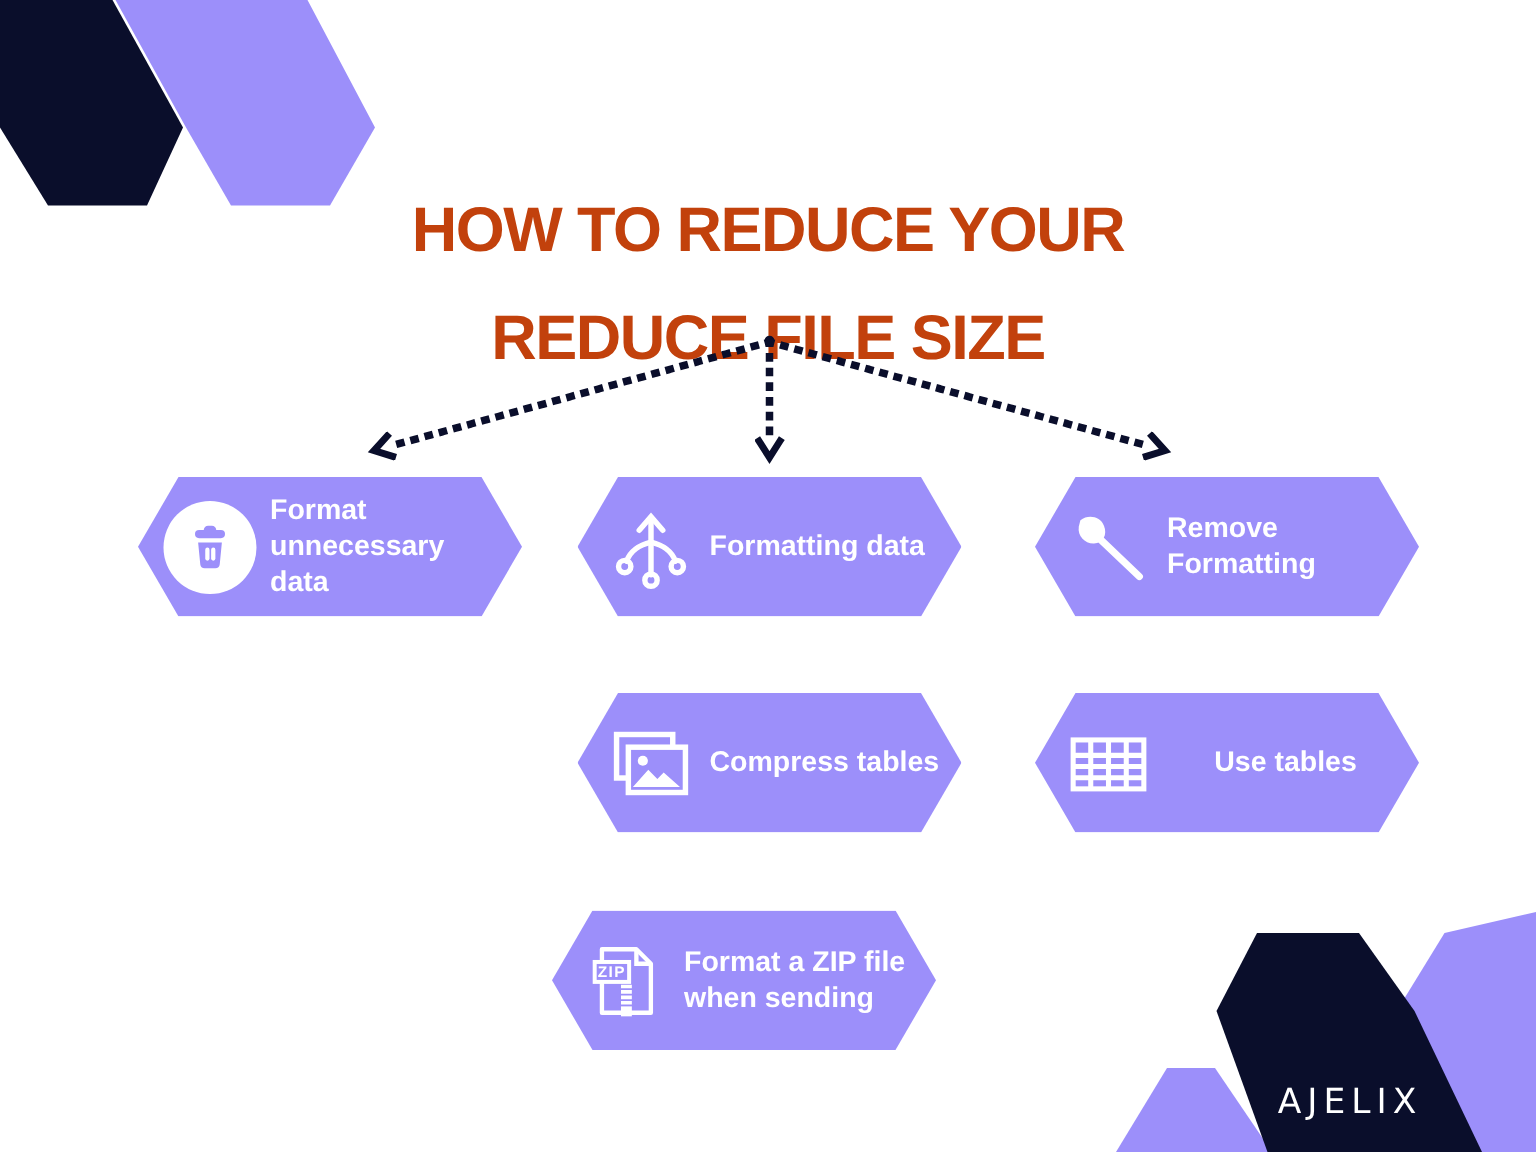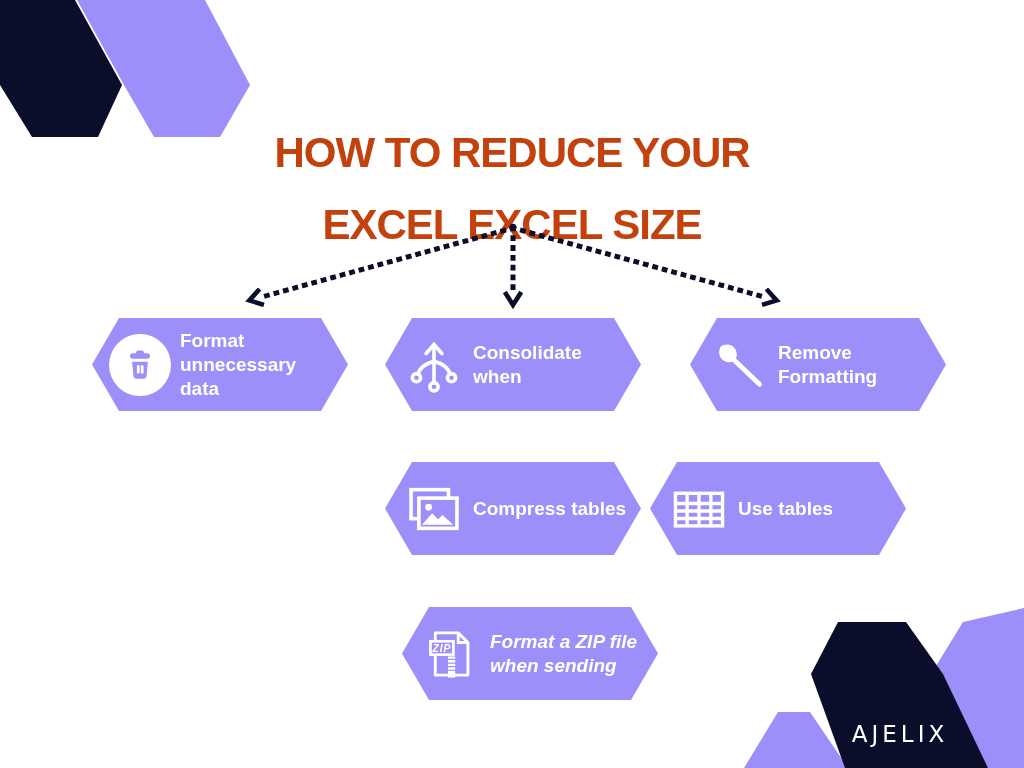--- a/index.html
+++ b/index.html
@@ -24,21 +24,21 @@
 
 <div class="canvas">
 
   <svg class="decor" style="left:0;top:0;" width="250" height="140" viewBox="0 0 250 140">
     <polygon points="0,0 75,0 122,85 98,137 32,137 0,85" fill="#0a0e2b"></polygon>
     <polygon points="77,0 205,0 250,85 220,137 154,137 124,85" fill="#9c8ffa"></polygon>
   </svg>
 
   <h1 class="title">
     <span>HOW TO REDUCE YOUR</span>
-    <span>EXCEL EXCEL SIZE</span>
+    <span>REDUCE FILE SIZE</span>
   </h1>
 
   <svg class="decor" style="left:228px;top:220px;" width="574" height="96" viewBox="0 0 574 96">
     <defs>
       <marker id="chev" viewBox="0 0 20 20" refX="6" refY="10" markerWidth="20" markerHeight="20" markerUnits="userSpaceOnUse" orient="auto">
         <path d="M4,3 L15,10 L4,17" fill="none" stroke="#0a0e2b" stroke-width="4.6" stroke-linecap="square"></path>
       </marker>
     </defs>
     <circle cx="285" cy="7" r="3.2" fill="#0a0e2b"></circle>
     <path d="M285,8 L30,78" fill="none" stroke="#0a0e2b" stroke-width="5" stroke-dasharray="0.8 9" stroke-linecap="square" marker-end="url(#chev)"></path>
@@ -64,21 +64,21 @@
       <svg viewBox="0 0 48 48" fill="none" stroke="#ffffff" stroke-width="3" stroke-linecap="round">
         <path d="M17.5 14.5 L24 7 L30.5 14.5"></path>
         <path d="M24 8.5 V39"></path>
         <path d="M10.5 31.5 C13 25 18 22.5 24 21"></path>
         <path d="M37.5 31.5 C35 25 30 22.5 24 21"></path>
         <circle cx="9.5" cy="34.5" r="3.4"></circle>
         <circle cx="24" cy="42" r="3.4"></circle>
         <circle cx="38.5" cy="34.5" r="3.4"></circle>
       </svg>
     </div>
-    <div class="label">Consolidate when</div>
+    <div class="label">Formatting data</div>
   </div>
 
   <div class="badge" style="left:690px;top:318px;">
     <div class="icon">
       <svg viewBox="0 0 48 48">
         <path d="M8.5 9 C13 5.5 19.5 7 21.5 12 C23.5 17 21 21.5 16 21.8 C11 22 6.8 17.5 7.6 12.5 Z" fill="#ffffff"></path>
         <path d="M19.5 19.5 L41 40" stroke="#ffffff" stroke-width="4" stroke-linecap="round"></path>
       </svg>
     </div>
     <div class="label">Remove Formatting</div>
@@ -90,36 +90,36 @@
       <svg viewBox="0 0 48 48">
         <rect x="5" y="8" width="31" height="24" fill="none" stroke="#ffffff" stroke-width="3"></rect>
         <rect x="11.5" y="15" width="31.5" height="25" fill="#9c8ffa" stroke="#ffffff" stroke-width="3"></rect>
         <circle cx="19.5" cy="22.5" r="2.8" fill="#ffffff"></circle>
         <path d="M14 37 L22.5 27.5 L27.5 32.5 L31 29 L40 37 Z" fill="#ffffff"></path>
       </svg>
     </div>
     <div class="label">Compress tables</div>
   </div>
 
-  <div class="badge" style="left:650px;top:462px;">
+  <div class="badge" style="left:690px;top:462px;text-align:center;">
     <div class="icon">
       <svg viewBox="0 0 48 48" fill="none" stroke="#ffffff" stroke-width="2.8">
         <rect x="4.5" y="11" width="39" height="27"></rect>
         <line x1="4.5" y1="19.5" x2="43.5" y2="19.5"></line>
         <line x1="4.5" y1="25.7" x2="43.5" y2="25.7"></line>
         <line x1="4.5" y1="31.9" x2="43.5" y2="31.9"></line>
         <line x1="14.2" y1="11" x2="14.2" y2="38"></line>
         <line x1="24" y1="11" x2="24" y2="38"></line>
         <line x1="33.8" y1="11" x2="33.8" y2="38"></line>
       </svg>
     </div>
     <div class="label">Use tables</div>
   </div>
 
-  <div class="badge" style="left:402px;top:607px;font-style:italic;">
+  <div class="badge" style="left:368px;top:607px;">
     <div class="icon">
       <svg viewBox="0 0 48 48">
         <path d="M11 6.5 h19 l8 8 v27 h-27 z" fill="none" stroke="#ffffff" stroke-width="2.4" stroke-linejoin="round"></path>
         <path d="M30 6.5 v8 h8" fill="none" stroke="#ffffff" stroke-width="2.4"></path>
         <rect x="7" y="13.5" width="19" height="11" fill="#9c8ffa" stroke="#ffffff" stroke-width="2.2"></rect>
         <text x="16.5" y="22" text-anchor="middle" font-size="8.5" font-weight="bold" letter-spacing="0.8" fill="#ffffff" font-family="Liberation Sans, sans-serif">ZIP</text>
         <path d="M21.5 27 h6 M21.5 30 h6 M21.5 33 h6 M21.5 36 h6" stroke="#ffffff" stroke-width="2"></path>
         <rect x="21.5" y="38" width="6" height="5.5" fill="#ffffff"></rect>
       </svg>
     </div>

